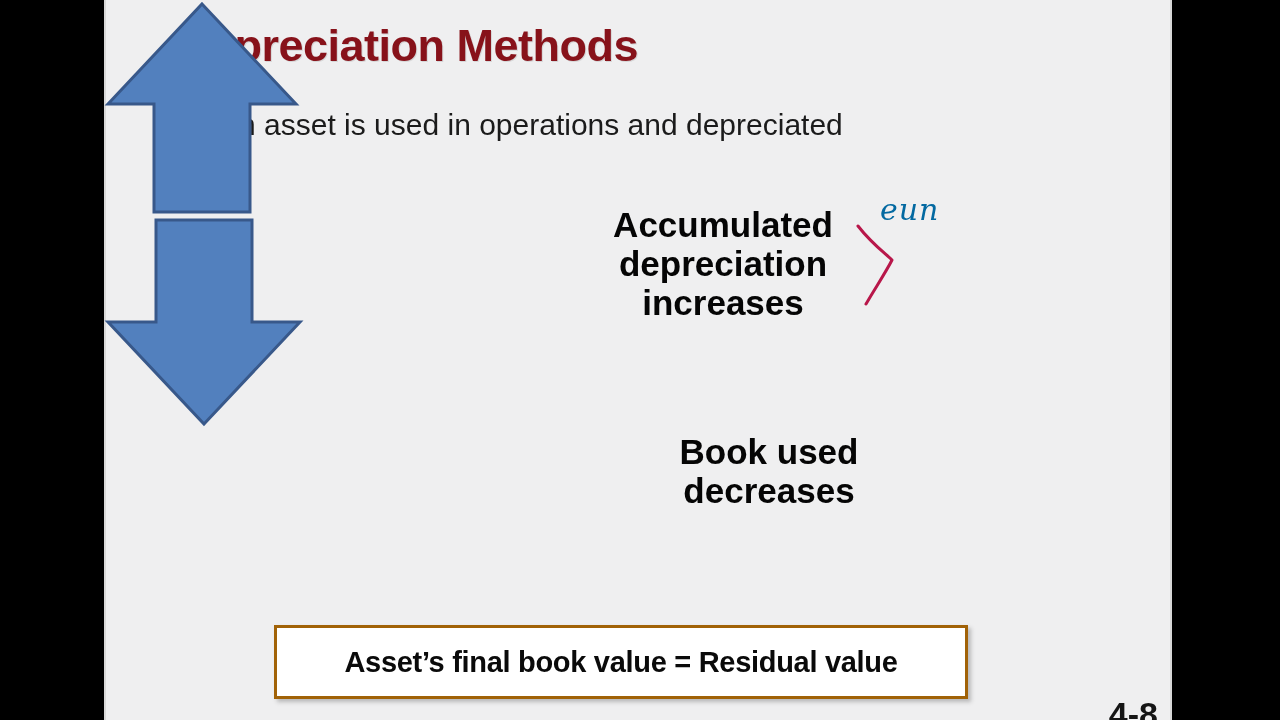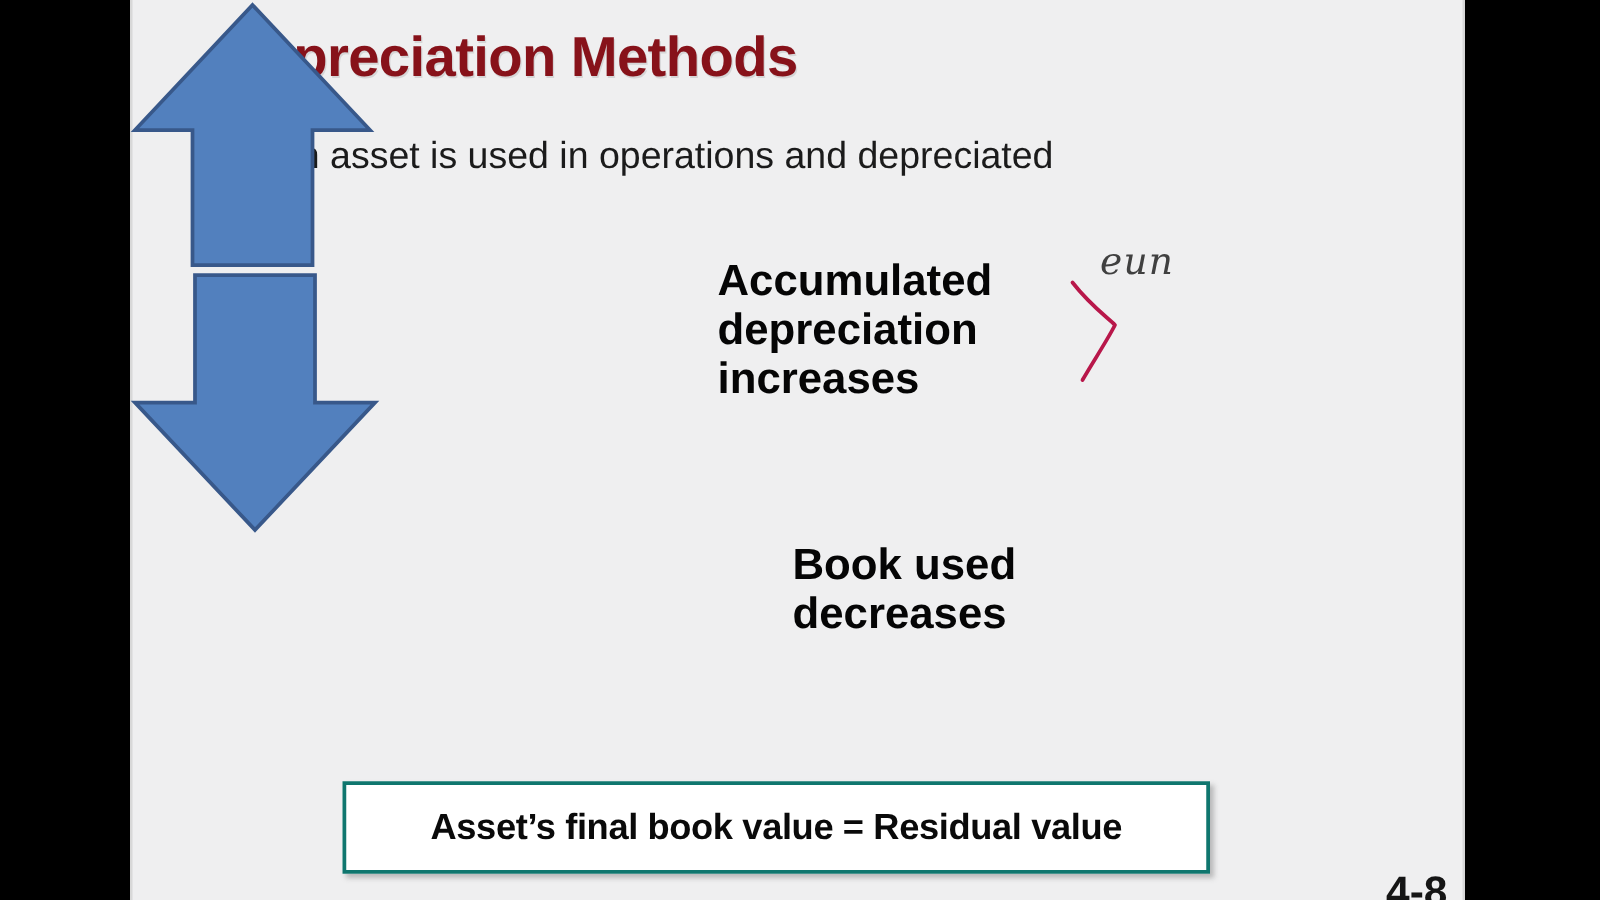--- a/index.html
+++ b/index.html
@@ -87,21 +87,21 @@
   }
   #arrow-up-wrap   { left: 190px; top: 172px; width: 196px; height: 216px; }
   #arrow-down-wrap { left: 250px; top: 390px; width: 200px; height: 212px; }
 
   
   .caption {
     position: absolute;
     font-weight: bold;
     color: #050505;
     line-height: 1.12;
-    text-align: left;
+    text-align: center;
   }
   #caption-accumulated {
     left: 470px;
     top: 205px;
     width: 298px;
     font-size: 35px;
   }
   #caption-bookvalue {
     left: 530px;
     top: 432px;
@@ -118,33 +118,33 @@
     height: 118px;
     pointer-events: none;
   }
   #annotation-text {
     position: absolute;
     left: 28px;
     top: 0px;
     font-family: "DejaVu Serif", serif;
     font-style: italic;
     font-size: 30px;
-    color: #404040;
+    color: #0369a1;
     letter-spacing: 1px;
   }
 
   
   #callout-box {
     position: absolute;
     left: 170px;
     top: 625px;
     width: 694px;
     height: 74px;
     background: #ffffff;
-    border: 3px solid #0f766e;
+    border: 3px solid #a16207;
     box-sizing: border-box;
     box-shadow: 3px 3px 4px rgba(120,120,120,0.45);
     display: flex;
     align-items: center;
     justify-content: center;
   }
   #callout-text {
     font-size: 29px;
     font-weight: bold;
     color: #0a0a0a;

